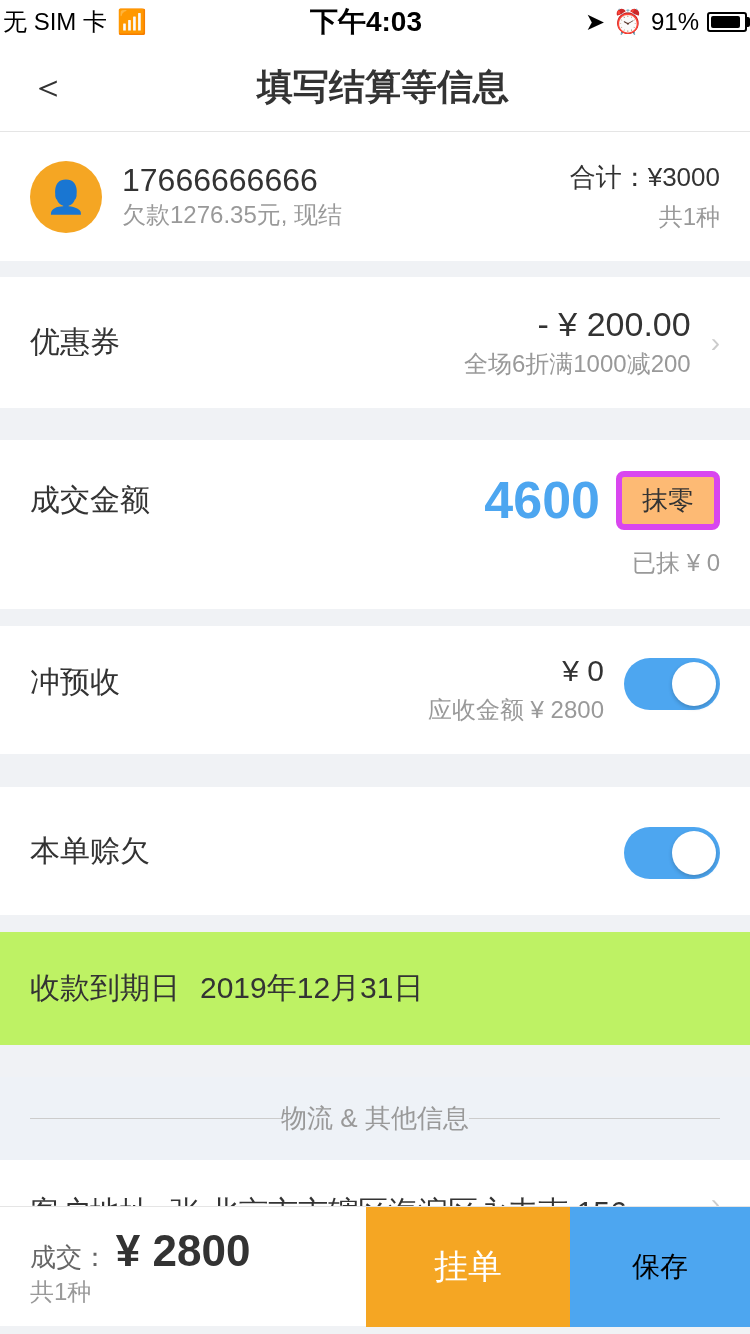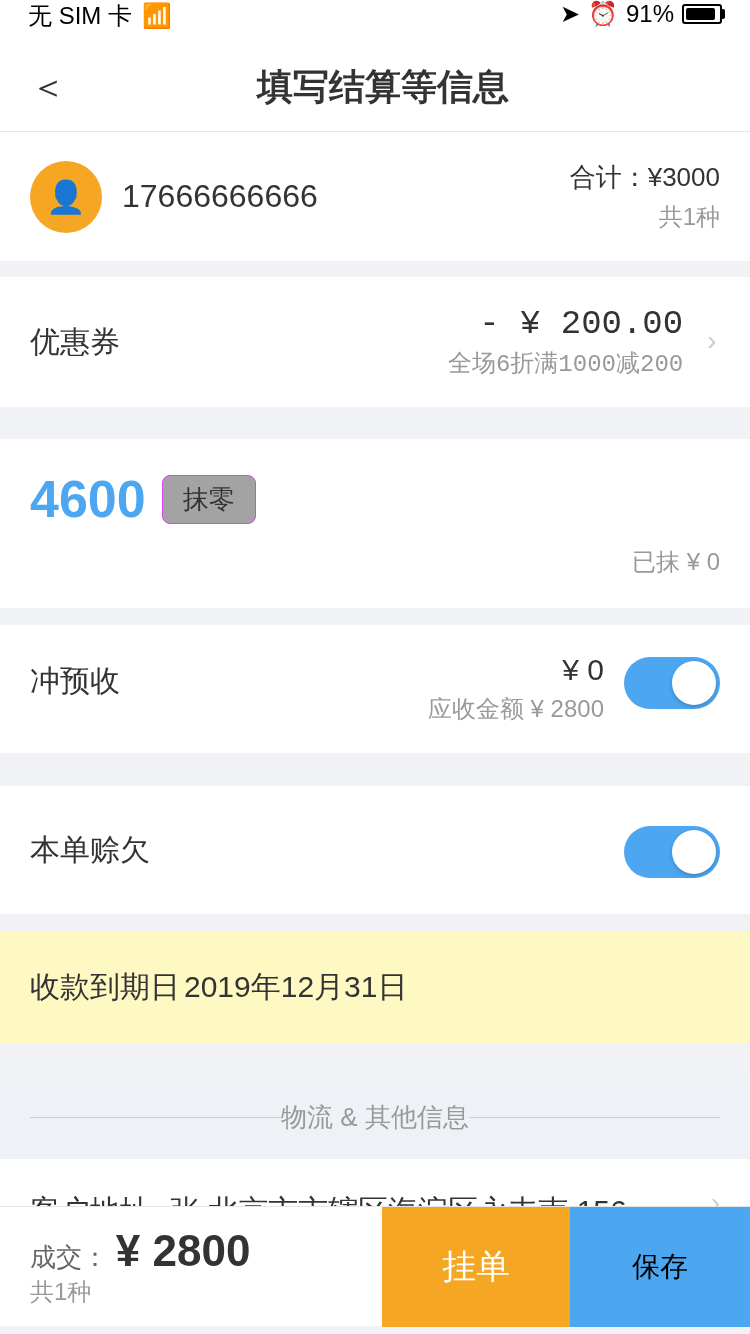--- a/index.html
+++ b/index.html
@@ -12,23 +12,23 @@
       font-size: 28px;
       color: #333;
       position: relative;
     }
 
     
     .status-bar {
       height: 44px;
       background: #fff;
       display: flex;
-      align-items: flex-start;
-      justify-content: space-between;
-      padding: 0 28px;
+      align-items: center;
+      justify-content: space-between;
+      padding: 0 3px;
       font-size: 24px;
       color: #000;
     }
     .status-left { display: flex; align-items: center; gap: 10px; }
     .status-center { font-weight: 600; font-size: 28px; }
     .status-right { display: flex; align-items: center; gap: 8px; font-size: 24px; }
     .battery {
       width: 40px; height: 20px; border: 2px solid #000; border-radius: 3px; position: relative; display: inline-flex; align-items: center; padding: 2px;
     }
     .battery::after { content: ''; width: 3px; height: 10px; background: #000; position: absolute; right: -5px; top: 50%; transform: translateY(-50%); border-radius: 0 2px 2px 0; }
@@ -94,21 +94,21 @@
     
     .coupon-row {
       background: #fff;
       padding: 28px 30px;
       display: flex;
       align-items: center;
       justify-content: space-between;
       margin-bottom: 16px;
     }
     .coupon-label { font-size: 30px; color: #333; }
-    .coupon-right { display: flex; align-items: center; gap: 10px; font-family: Liberation Mono, monospace; }
+    .coupon-right { display: flex; align-items: center; gap: 10px; }
     .coupon-discount { font-size: 34px; color: #333; }
     .coupon-desc { font-size: 24px; color: #999; text-align: right; margin-top: 4px; }
     .coupon-right-inner { text-align: right; }
     .chevron-right { font-size: 28px; color: #ccc; margin-left: 10px; }
 
     
     .section-divider { height: 16px; background: #f0f2f5; }
 
     
     .amount-section {
@@ -118,26 +118,26 @@
     .amount-row {
       display: flex;
       align-items: center;
       justify-content: space-between;
       margin-bottom: 16px;
     }
     .amount-label { font-size: 30px; color: #333; }
     .amount-right { display: flex; align-items: center; gap: 16px; }
     .amount-value { font-size: 52px; font-weight: 600; color: #4da6f0; }
     .round-btn {
-      border: 1px solid #d946ef;
+      border: 6px solid #d946ef;
       border-radius: 8px;
       padding: 6px 20px;
       font-size: 26px;
       color: #333;
-      background: #a3a3a3;
+      background: #fdba74;
       cursor: pointer;
     }
     .amount-sub { font-size: 24px; color: #999; text-align: right; }
 
     
     .toggle-row {
       display: flex;
       align-items: flex-start;
       justify-content: space-between;
       padding: 28px 30px;
@@ -169,22 +169,22 @@
       background: #fff;
       border-top: 1px solid #f0f2f5;
     }
     .debt-label { font-size: 30px; color: #333; }
 
     
     .due-row {
       display: flex;
       align-items: center;
       padding: 36px 30px;
-      background: #fef9c3;
-      gap: 4px;
+      background: #bef264;
+      gap: 20px;
       border-top: 1px solid #f0f2f5;
     }
     .due-label { font-size: 30px; color: #333; flex-shrink: 0; }
     .due-date { font-size: 30px; color: #333; }
 
     
     .logistics-header {
       background: #eef2f7;
       padding: 24px 30px;
       display: flex;
@@ -219,38 +219,39 @@
       border-top: 1px solid #e5e5e5;
     }
     .bottom-summary {
       flex: 1;
       padding: 0 30px;
     }
     .bottom-deal { font-size: 26px; color: #666; }
     .bottom-amount { font-size: 44px; font-weight: 600; color: #333; }
     .bottom-count { font-size: 24px; color: #999; }
     .btn-hold {
-      width: 188px; height: 120px; background: #f5a623;
+      width: 204px; height: 120px; background: #f5a623;
       display: flex; align-items: center; justify-content: center;
       font-size: 34px; color: #fff; cursor: pointer;
     }
     .btn-save {
       width: 180px; height: 120px; background: #4da6f0;
       display: flex; align-items: center; justify-content: center;
       font-size: 28px; color: #000000; cursor: pointer;
     }
   </style>
 </head>
 <body>
 
 <div class="status-bar">
   <div class="status-left">
     <span>无 SIM 卡</span>
     <span>📶</span>
   </div>
+  <div class="status-center">下午4:03</div>
   <div class="status-right">
     <span>➤</span>
     <span>⏰</span>
     <span>91%</span>
     <div class="battery">
       <div class="battery-fill"></div>
     </div>
   </div>
 </div>
 
@@ -264,20 +265,21 @@
 
 <div class="content">
 
   <div class="user-row card">
     <div class="user-left">
       <div class="avatar">
         <span>👤</span>
       </div>
       <div class="user-info">
         <div class="user-phone">17666666666</div>
+        <div class="user-debt">欠款1276.35元, 现结</div>
       </div>
     </div>
     <div class="user-right">
       <div class="total-label">合计：¥3000</div>
       <div class="total-count">共1种</div>
     </div>
   </div>
 
   <div class="coupon-row card">
     <div class="coupon-label">优惠券</div>
@@ -287,20 +289,21 @@
         <div class="coupon-desc">全场6折满1000减200</div>
       </div>
       <span class="chevron-right">›</span>
     </div>
   </div>
 
   <div class="section-divider"></div>
 
   <div class="amount-section card">
     <div class="amount-row">
+      <div class="amount-label">成交金额</div>
       <div class="amount-right">
         <div class="amount-value">4600</div>
         <button class="round-btn">抹零</button>
       </div>
     </div>
     <div style="text-align:right;">
       <span class="amount-sub">已抹  ¥ 0</span>
     </div>
   </div>
 

